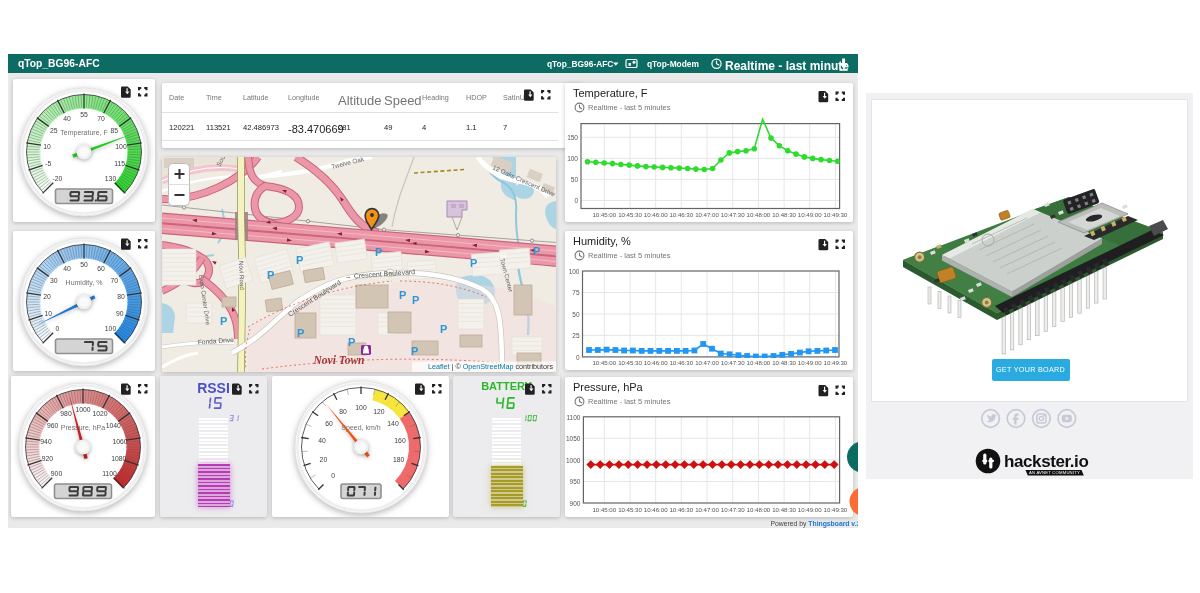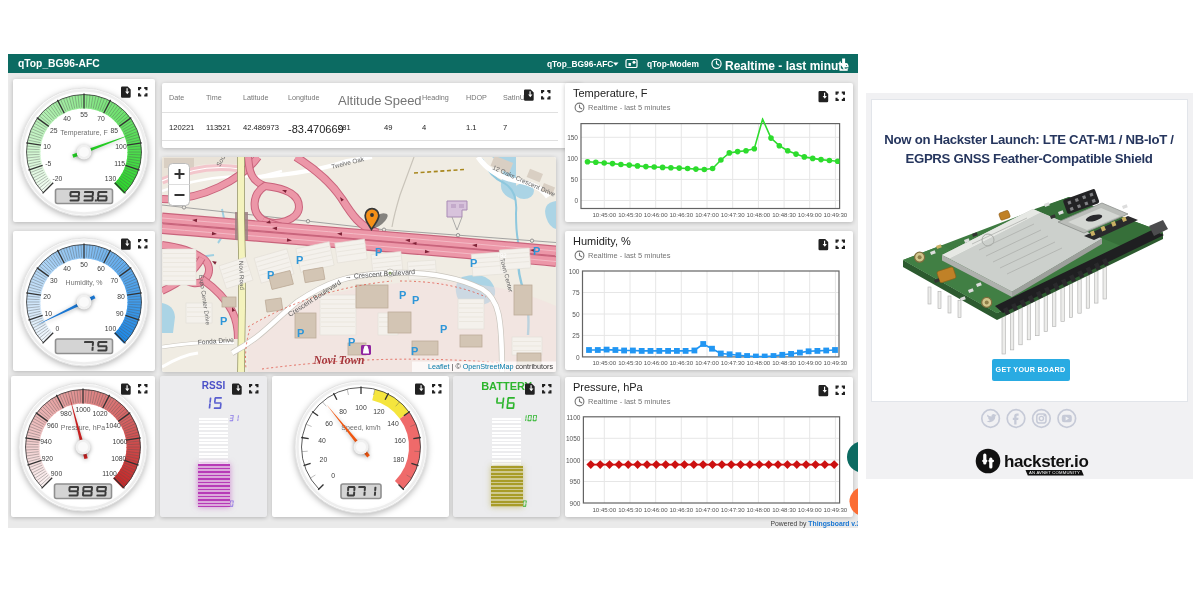--- a/index.html
+++ b/index.html
@@ -884,21 +884,21 @@
         <circle cx="210" cy="58" r="1.9" fill="#333"></circle>
         <rect x="6.5" y="6.5" width="21" height="42" rx="4" fill="#fff" stroke="#bbb" stroke-width="1"></rect>
         <line x1="6.5" y1="27.5" x2="27.5" y2="27.5" stroke="#ddd" stroke-width="1"></line>
         <path d="M12.5 17 h10 M17.5 12 v10" stroke="#333" stroke-width="2"></path>
         <path d="M12.5 38 h10" stroke="#333" stroke-width="2"></path>
         <rect x="250" y="204.5" width="144" height="10.5" fill="rgba(255,255,255,0.72)"></rect>
         <text x="391" y="212" font-size="7.2" fill="#333" text-anchor="end" font-family="Liberation Sans"><tspan fill="#0078a8">Leaflet</tspan> | © <tspan fill="#0078a8">OpenStreetMap</tspan> contributors</text>
       </svg>
     </div>
     <div class="graycard" style="left:152px;top:322px;width:107px;height:141px;overflow:hidden">
-      <div style="position:absolute;left:0;top:4px;width:100%;text-align:center;font-size:10px;font-weight:bold;color:#4a50c8;font-family:'Liberation Sans',sans-serif">RSSI</div>
+      <div style="position:absolute;left:0;top:4px;width:100%;text-align:center;font-size:14px;font-weight:bold;color:#4a50c8;font-family:'Liberation Sans',sans-serif">RSSI</div>
       <svg width="107" height="141" style="position:absolute;left:0;top:0">
         <g transform="translate(43.5752,21) skewX(-6)" fill="#5a5fd0">
           <rect x="6.24" y="0.47" width="1.68" height="5.29" rx="0.50"></rect>
           <rect x="6.24" y="6.24" width="1.68" height="5.29" rx="0.50"></rect>
           <rect x="11.40" y="0.00" width="6.98" height="1.68" rx="0.50"></rect>
           <rect x="11.40" y="5.16" width="6.98" height="1.68" rx="0.50"></rect>
           <rect x="11.40" y="10.32" width="6.98" height="1.68" rx="0.50"></rect>
           <rect x="10.93" y="0.47" width="1.68" height="5.29" rx="0.50"></rect>
           <rect x="17.17" y="6.24" width="1.68" height="5.29" rx="0.50"></rect>
         </g>
@@ -1322,21 +1322,20 @@
       </svg>
     </div>
     <svg width="850" height="474" style="position:absolute;left:0;top:0;pointer-events:none">
       <circle cx="854.5" cy="403" r="15.5" fill="#0c6b62"></circle>
       <circle cx="856" cy="447.5" r="14.5" fill="#fb6d34"></circle>
     </svg>
     <div style="position:absolute;right:-8px;top:466.5px;width:400px;text-align:right;font-size:6.8px;color:#404040;white-space:nowrap">Powered by <span style="color:#1976d2;font-weight:bold">Thingsboard v.3.3</span></div>
   </div>
 <div style="position:absolute;left:866px;top:93px;width:327px;height:386px;background:#f1f1f3">
     <div style="position:absolute;left:4.5px;top:6px;width:317px;height:303px;background:#fff;border:1.5px solid #e2e5ea">
-      <div style="position:absolute;left:0;top:31px;width:100%;text-align:center;font-size:13.2px;font-weight:bold;color:#26365e;line-height:18.5px;letter-spacing:-0.3px">Now on Hackster Launch: LTE CAT-M1 / NB-IoT /<br>EGPRS GNSS Feather-Compatible Shield</div>
       <svg width="317" height="210" viewBox="0 0 317 210" style="position:absolute;left:0;top:70px">
         <rect x="130.0" y="146.0" width="3.4" height="38" fill="#ececea" stroke="#b0b0ae" stroke-width="0.6"></rect>
         <rect x="138.4" y="141.9" width="3.4" height="38" fill="#ececea" stroke="#b0b0ae" stroke-width="0.6"></rect>
         <rect x="146.8" y="137.8" width="3.4" height="37" fill="#ececea" stroke="#b0b0ae" stroke-width="0.6"></rect>
         <rect x="155.2" y="133.8" width="3.4" height="36" fill="#ececea" stroke="#b0b0ae" stroke-width="0.6"></rect>
         <rect x="163.7" y="129.7" width="3.4" height="36" fill="#ececea" stroke="#b0b0ae" stroke-width="0.6"></rect>
         <rect x="172.1" y="125.6" width="3.4" height="36" fill="#ececea" stroke="#b0b0ae" stroke-width="0.6"></rect>
         <rect x="180.5" y="121.5" width="3.4" height="35" fill="#ececea" stroke="#b0b0ae" stroke-width="0.6"></rect>
         <rect x="188.9" y="117.4" width="3.4" height="34" fill="#ececea" stroke="#b0b0ae" stroke-width="0.6"></rect>
         <rect x="197.3" y="113.3" width="3.4" height="34" fill="#ececea" stroke="#b0b0ae" stroke-width="0.6"></rect>
@@ -1408,21 +1407,21 @@
         <rect x="100" y="64" width="5" height="3.2" fill="#333" transform="rotate(-20 100 64)"></rect>
         <rect x="96" y="120" width="5" height="3.2" fill="#ddd" transform="rotate(-20 96 120)"></rect>
         <rect x="104" y="114" width="5" height="3.2" fill="#ddd" transform="rotate(-20 104 114)"></rect>
         <rect x="172" y="34" width="5" height="3.2" fill="#ddd" transform="rotate(-20 172 34)"></rect>
         <rect x="178" y="46" width="5" height="3.2" fill="#333" transform="rotate(-20 178 46)"></rect>
         <rect x="186" y="42" width="5" height="3.2" fill="#ddd" transform="rotate(-20 186 42)"></rect>
         <rect x="62" y="110" width="5" height="3.2" fill="#333" transform="rotate(-20 62 110)"></rect>
         <rect x="88" y="128" width="5" height="3.2" fill="#ddd" transform="rotate(-20 88 128)"></rect>
         <rect x="250" y="36" width="5" height="3.2" fill="#ddd" transform="rotate(-20 250 36)"></rect>
       </svg>
-      <div style="position:absolute;left:120px;top:258.5px;width:78px;height:22.5px;background:#29abe2;border-radius:2px;color:#fff;font-size:7.2px;font-weight:bold;text-align:center;line-height:22.5px;letter-spacing:0.3px;white-space:nowrap">GET YOUR BOARD</div>
+      <div style="position:absolute;left:120px;top:258.5px;width:78px;height:22.5px;background:#29abe2;border-radius:2px;color:#fff;font-size:7.2px;font-weight:normal;text-align:center;line-height:22.5px;letter-spacing:0.3px;white-space:nowrap">GET YOUR BOARD</div>
     </div>
     <svg width="327" height="40" viewBox="0 0 327 40" style="position:absolute;left:0;top:306px">
       <circle cx="124.6" cy="19.5" r="8.8" fill="none" stroke="#c6cad7" stroke-width="1.7"></circle>
       <circle cx="150" cy="19.5" r="8.8" fill="none" stroke="#c6cad7" stroke-width="1.7"></circle>
       <circle cx="175.4" cy="19.5" r="8.8" fill="none" stroke="#c6cad7" stroke-width="1.7"></circle>
       <circle cx="200.8" cy="19.5" r="8.8" fill="none" stroke="#c6cad7" stroke-width="1.7"></circle>
       <path d="M120.6 22.5 q4 1.5 6.5 -0.5 q2.5 -2 2.3 -5 l1.5 -1.5 l-1.8 0.3 q-1 -1.2 -2.4 -0.6 q-1.4 0.6 -1.2 2.2 q-2.6 -0.2 -4.2 -2 q-0.8 2 1 3.2 q-0.6 1.6 1.6 2.6 q-1.6 0.8 -3.3 1.3z" fill="#c6cad7"></path>
       <path d="M150.8 14.5 h1.8 v2.2 h-1.6 q-0.5 0 -0.5 0.8 v1.2 h2 l-0.3 2.2 h-1.7 v4.6 h-2.3 v-4.6 h-1.4 v-2.2 h1.4 v-1.5 q0 -2.7 2.6 -2.7z" fill="#c6cad7"></path>
       <rect x="170.8" y="14.9" width="9.2" height="9.2" rx="2.6" fill="none" stroke="#c6cad7" stroke-width="1.5"></rect>
       <circle cx="175.4" cy="19.5" r="2.1" fill="none" stroke="#c6cad7" stroke-width="1.4"></circle>

